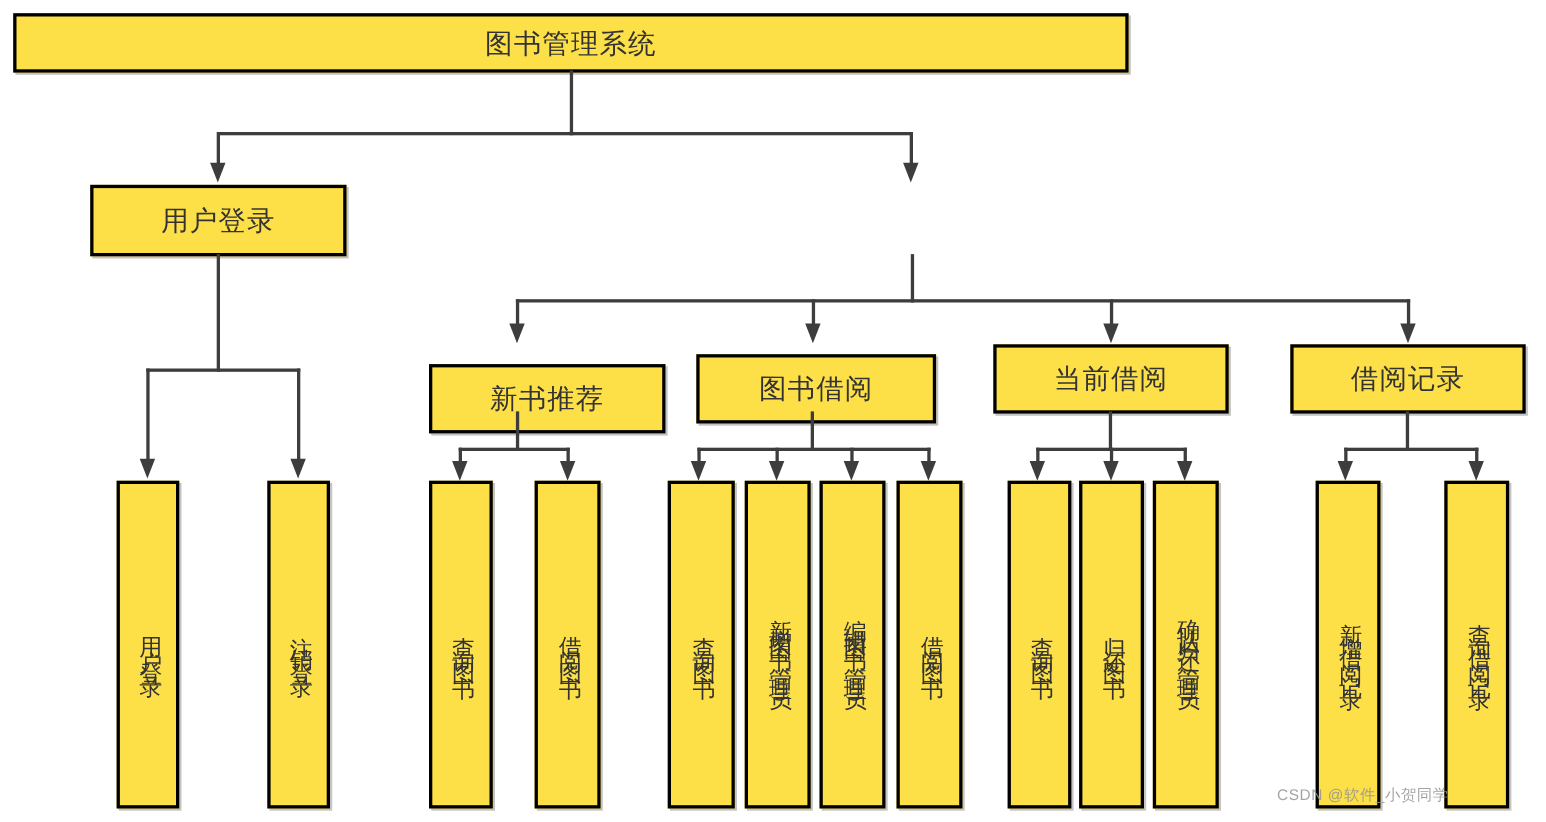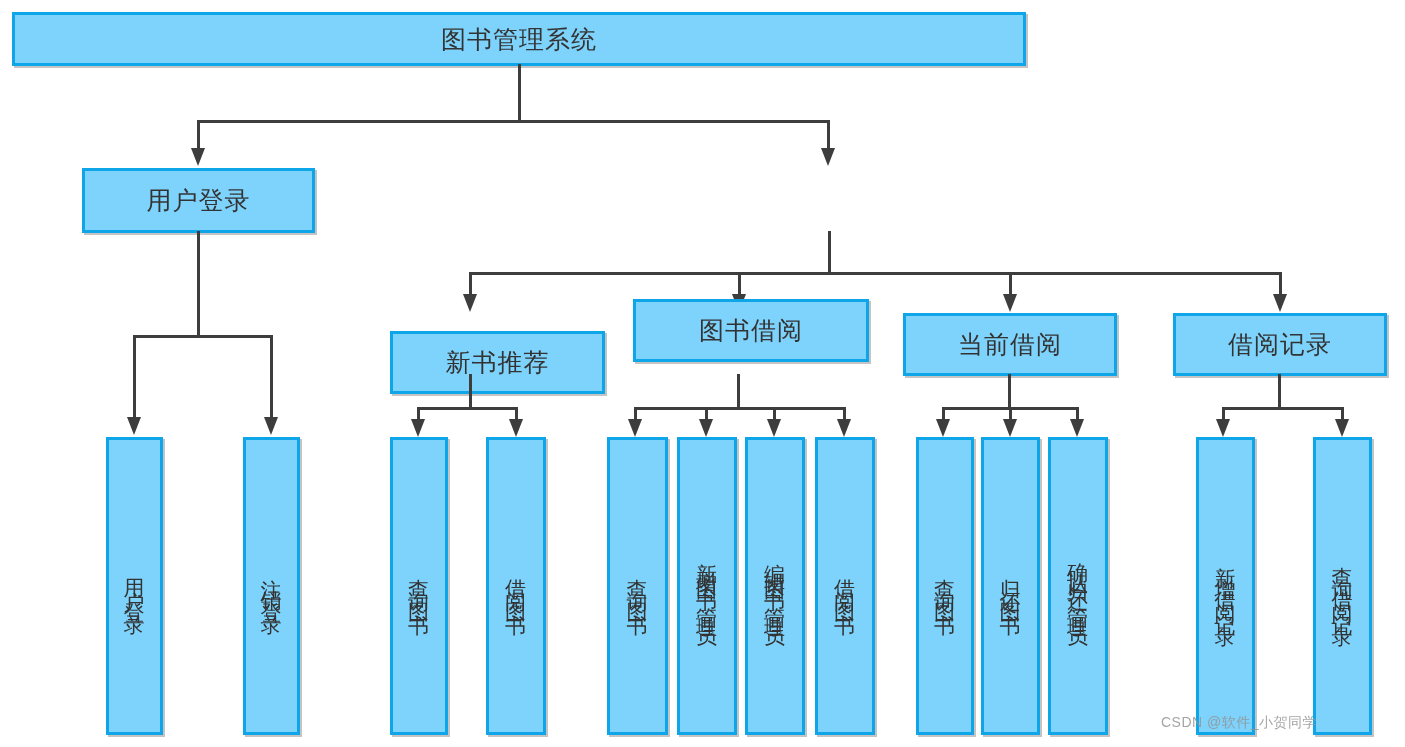--- a/index.html
+++ b/index.html
@@ -10,26 +10,27 @@
     background: #ffffff;
     overflow: hidden;
     font-family: "Liberation Sans", sans-serif;
     color: #333333;
   }
   .canvas * { box-sizing: border-box; }
 
   
   .box {
     position: absolute;
-    background: #7dd3fc;
-    border: 3px solid #0ea5e9;
+    background: #fde047;
+    border: 3px solid #000000;
     box-shadow: 2px 2px 0 rgba(125,125,125,0.45);
     display: flex;
     align-items: center;
     justify-content: center;
+    font-family: Liberation Mono, monospace;
   }
   .hlabel { font-size: 25px; letter-spacing: 1px; white-space: nowrap; }
 
   .vbox span {
     writing-mode: vertical-rl;
     text-orientation: mixed;
     font-size: 21px;
     letter-spacing: 12px;
     line-height: 1;
     white-space: nowrap;
@@ -91,21 +92,21 @@
   <div class="vline" style="left:738px;  top:272px; height:24px;"></div>
   <div class="arr" style="left:732px;  top:294px;"></div>
   <div class="vline" style="left:1009px; top:272px; height:24px;"></div>
   <div class="arr" style="left:1003px; top:294px;"></div>
   <div class="vline" style="left:1279px; top:272px; height:24px;"></div>
   <div class="arr" style="left:1273px; top:294px;"></div>
 
   <div class="box" style="left:363px; top:331px; width:215px; height:63px;margin-left:27px;">
     <span class="hlabel">新书推荐</span>
   </div>
-  <div class="box" style="left:633px; top:299px; width:236px; height:63px;">
+  <div class="box" style="left:633px; top:322px; width:218px; height:63px;">
     <span class="hlabel">图书借阅</span>
   </div>
   <div class="box" style="left:903px; top:313px; width:214px; height:63px;">
     <span class="hlabel">当前借阅</span>
   </div>
   <div class="box" style="left:1173px; top:313px; width:214px; height:63px;">
     <span class="hlabel">借阅记录</span>
   </div>
 
   <div class="vline" style="left:469px;  top:374px; height:36px;"></div>

